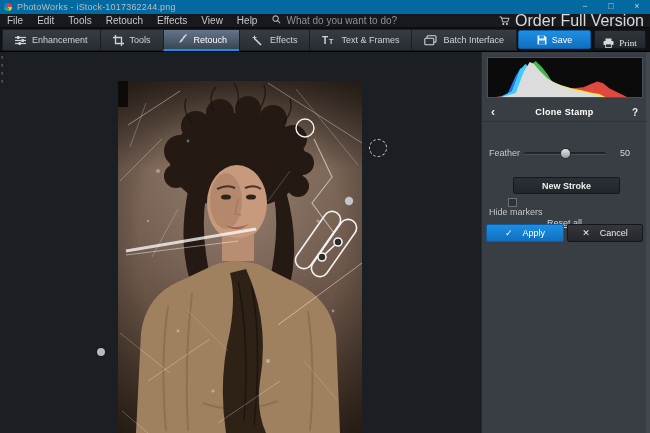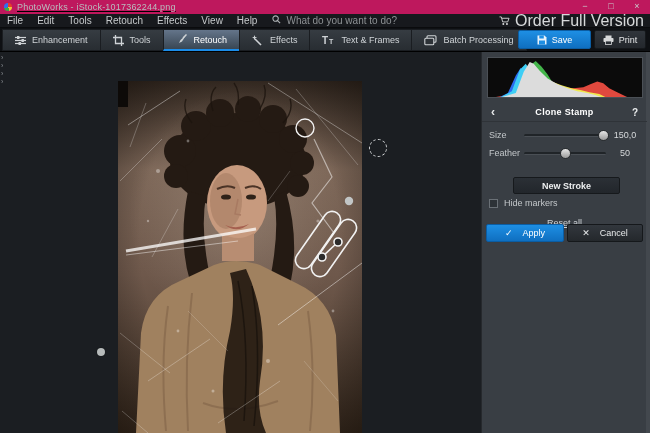--- a/index.html
+++ b/index.html
@@ -2,21 +2,21 @@
 <html><head>
 <meta charset="utf-8">
 <style>
   * { margin:0; padding:0; box-sizing:border-box; }
   html,body { width:650px; height:433px; overflow:hidden; background:#1b1e22;
               font-family:"Liberation Sans", sans-serif; }
   #app { position:relative; width:650px; height:433px; background:#1b1e22; overflow:hidden; }
 
   
   .titlebar { position:absolute; left:0; top:0; width:650px; height:14px;
-              background:#be185d; display:flex; align-items:center;text-decoration:underline; }
+              background:#0369a1; display:flex; align-items:center; }
   .logo { width:8px; height:8px; border-radius:50%; margin:0 5px 0 4px;
           background:conic-gradient(#e43c2e 0 90deg,#f5c53a 90deg 160deg,#3daa46 160deg 250deg,#2f6df0 250deg 360deg); }
   .win-title { font-size:9px; color:#b9bdbf; letter-spacing:.2px; }
   .win-controls { position:absolute; right:0; top:0; height:14px; display:flex; }
   .win-btn { width:26px; height:14px; color:#c9cccd; font-size:9px; line-height:13px;
              text-align:center; cursor:default; }
 
   
   .menubar { position:absolute; left:0; top:14px; width:650px; height:14px;
              background:#17191d; display:flex; align-items:center; border-bottom:1px solid #0a0b0d; }
@@ -37,21 +37,21 @@
   .tab:last-child { border-right:1px solid #1a1d21; }
   .tab .ticon { margin-right:6px; display:flex; color:#cfd3d6; }
   .tab.active { background:linear-gradient(#64758a,#394653); color:#fff;
                 border-bottom:2px solid #1b8ce8; }
   .top-actions { position:absolute; right:4px; top:2px; display:flex; }
   .btn-save { width:73px; height:19px; background:linear-gradient(#1e8fe4,#0f6fc0);
               border:1px solid #0b5da3; border-radius:2px; color:#fff; font-size:9px;
               display:flex; align-items:center; justify-content:center; }
   .btn-print { width:52px; height:19px; margin-left:3px; background:linear-gradient(#30353b,#23272c);
                border:1px solid #15181b; border-radius:2px; color:#e3e5e6; font-size:9px;
-               display:flex; align-items:center; justify-content:center; }
+               display:flex; align-items:flex-end; justify-content:center;font-family:Liberation Serif, serif; }
   .btn-save svg,.btn-print svg { margin-right:5px; }
 
   
   .canvas { position:absolute; left:0; top:52px; width:481px; height:381px;
             background:#1b1e22; overflow:hidden; }
   .edge-chevrons { position:absolute; left:1px; top:2px; display:flex; flex-direction:column; }
   .edge-chevrons span { color:#878c91; font-size:7px; line-height:8px; }
   .photo { position:absolute; left:118px; top:29px; width:244px; height:352px; }
   .brush-cursor { position:absolute; left:369px; top:87px; width:18px; height:18px;
                   border:1px dashed #d8dadc; border-radius:50%; }
@@ -81,21 +81,21 @@
   .track { position:absolute; left:42px; top:6px; width:82px; height:3px;
            background:#202428; border-radius:2px; border-bottom:1px solid #4a4f55; }
   .handle { position:absolute; top:-4px; width:11px; height:11px; margin-left:-5px; border-radius:50%;
             background:linear-gradient(#e6e6e6,#9a9a9a); border:1px solid #2a2d30; }
   .sval { position:absolute; left:126px; width:34px; top:2px; text-align:center;
           font-size:9px; color:#d6d9db; }
   .btn-newstroke { position:absolute; left:31px; top:125px; width:107px; height:17px;
                    background:linear-gradient(#2b3036,#22262b); border:1px solid #16191c;
                    border-radius:2px; color:#eceeef; font-size:9px; font-weight:bold;
                    display:flex; align-items:center; justify-content:center; }
-  .hide-row { position:absolute; left:7px; top:146px; display:flex; align-items:center; }
+  .hide-row { position:absolute; left:7px; top:146px; display:flex; align-items:center;flex-direction:column; }
   .cbox { width:9px; height:9px; background:#2d3237; border:1px solid #6a7076; margin-right:6px; }
   .hide-label { font-size:9px; color:#c3c7ca; }
   .reset { position:absolute; left:0; top:160px; width:165px; text-align:center; }
   .reset span { font-size:9px; color:#cdd2d6; text-decoration:underline; }
   .btn-apply { position:absolute; left:4px; top:172px; width:78px; height:18px;
                background:linear-gradient(#1e8fe4,#0f6fc0); border:1px solid #0b5da3;
                border-radius:2px; color:#fff; font-size:9px;
                display:flex; align-items:center; justify-content:center; }
   .btn-cancel { position:absolute; left:85px; top:172px; width:76px; height:18px;
                 background:linear-gradient(#32373d,#24282c); border:1px solid #15181b;
@@ -196,21 +196,21 @@
         </span>
         <span>Text &amp; Frames</span>
       </div>
       <div class="tab">
         <span class="ticon">
           <svg width="13" height="11" viewBox="0 0 13 11" fill="none" stroke="currentColor" stroke-width="1.1">
             <rect x="3" y="0.8" width="9" height="6.5" rx="1"></rect>
               <rect x="0.8" y="3.2" width="9" height="6.5" rx="1" fill="#2d3237"></rect>
             </svg>
         </span>
-        <span>Batch Processing</span>
+        <span>Batch Interface</span>
       </div>
     </div>
     <div class="top-actions">
       <div class="btn-save">
         <svg width="10" height="10" viewBox="0 0 10 10">
           <path d="M0.5 0.5 H7.5 L9.5 2.5 V9.5 H0.5 Z" fill="#e8f2fb"></path>
           <rect x="2.3" y="0.5" width="4.5" height="3" fill="#1e8fe4"></rect>
           <rect x="2" y="5.5" width="6" height="4" fill="#1e8fe4"></rect>
           </svg>
         <span>Save</span>
@@ -358,27 +358,20 @@
       <path d="M13 40 L24 34 32 12 38 6 42 12 38 24 34 40 Z" fill="#3ecef5"></path>
       <path d="M14 40 L28 36 36 14 42 4 46 6 52 13 60 21 70 27 80 31 90 34 100 36 108 38 114 40 Z" fill="#dcdcdc"></path>
     </svg>
 
     <div class="phead">
       <span class="back">‹</span>
       <span class="ptitle">Clone Stamp</span>
       <span class="help">?</span>
     </div>
 
-    <div class="srow" style="top:76px;">
-      <span class="slabel">Size</span>
-      <div class="track">
-        <div class="handle" style="left: 96%;"></div>
-      </div>
-      <span class="sval">150,0</span>
-    </div>
     <div class="srow" style="top:94px;">
       <span class="slabel">Feather</span>
       <div class="track">
         <div class="handle" style="left: 50%;"></div>
       </div>
       <span class="sval">50</span>
     </div>
 
     <div class="btn-newstroke">
       <span>New Stroke</span>

